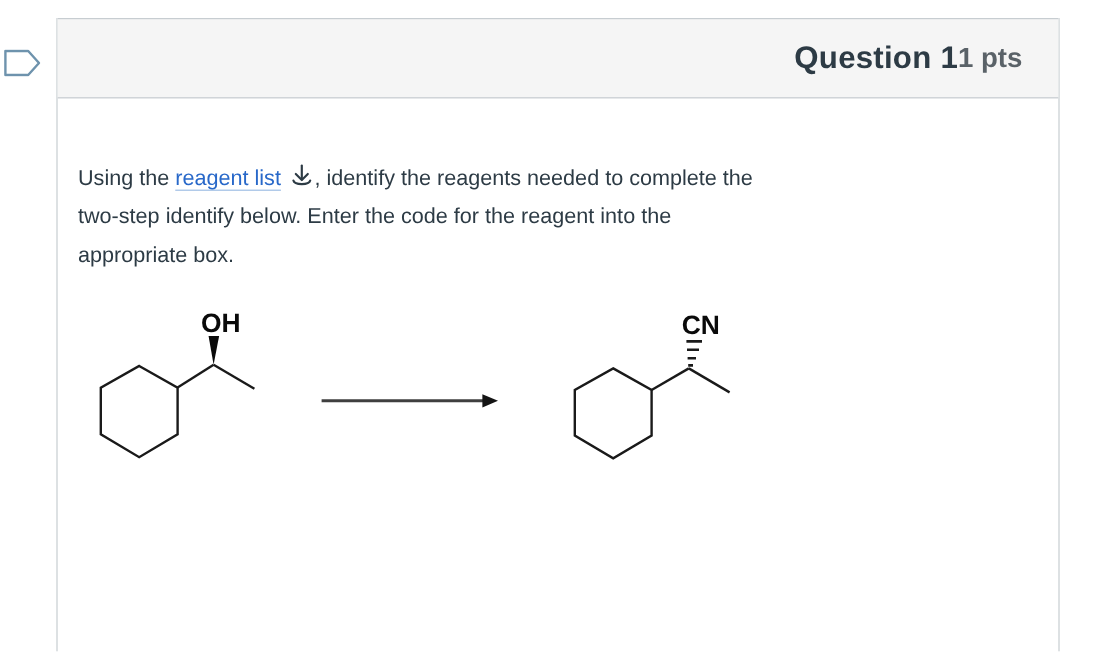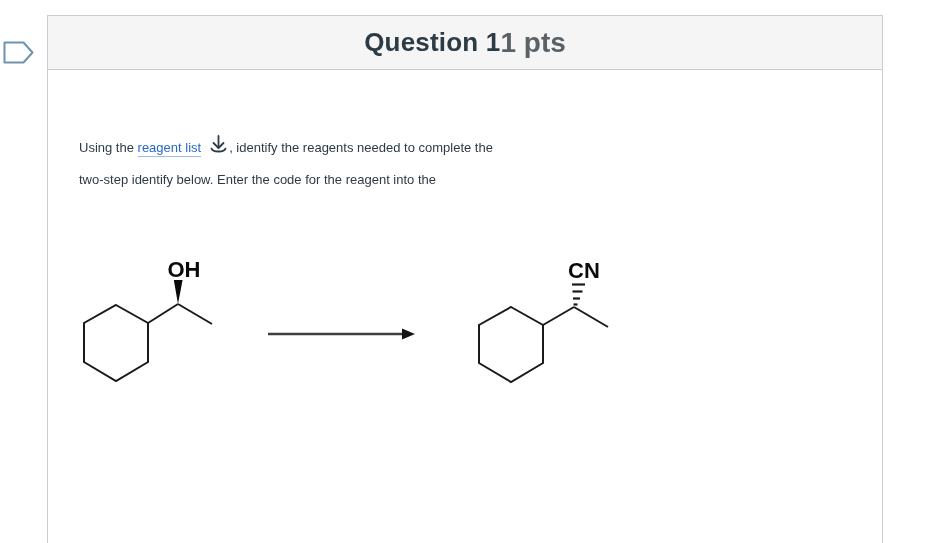--- a/index.html
+++ b/index.html
@@ -25,48 +25,48 @@
   .question-card {
     position: absolute;
     left: 47px; top: 15px;
     width: 836px; height: 528px;
     background: #ffffff;
     border-left: 1px solid #c7cdd1;
     border-right: 1px solid #c7cdd1;
     box-sizing: border-box;
   }
   .card-header {
-    height: 55px;
+    height: 67px;
     background: #f5f5f5;
     border-top: 1px solid #c7cdd1;
     border-bottom: 1px solid #c7cdd1;
     box-sizing: border-box;
     display: flex;
     align-items: center;
-    justify-content: center;
+    justify-content: flex-end;
     padding: 0 30px;
   }
   .q-title {
     font-size: 26px;
     font-weight: 700;
     color: #2d3b45;
     letter-spacing: 0.2px;
   }
   .q-points {
-    font-size: 28px;
+    font-size: 23px;
     font-weight: 600;
     color: #5a6268;
   }
 
   
   .q-text {
     position: absolute;
-    left: 31px; top: 117px;
+    left: 17px; top: 117px;
     width: 772px;
-    font-size: 13px;
+    font-size: 18px;
     line-height: 32px;
     color: #2d3b45;
   }
   .q-text p { margin: 0; }
   .reagent-link {
     color: #2868c9;
     text-decoration: underline;
     text-decoration-color: #9fbde4;
     text-underline-offset: 4px;
     cursor: pointer;
@@ -147,20 +147,21 @@
       <p>
         <span>Using the </span><a class="reagent-link">reagent list</a><svg class="dl-icon" width="21" height="23" viewBox="0 0 21 23" xmlns="http://www.w3.org/2000/svg">
             <g stroke="#2d3b45" stroke-width="1.8" fill="none" stroke-linecap="round" stroke-linejoin="round">
               <line x1="10.5" y1="2" x2="10.5" y2="13.5"></line>
               <polyline points="5.5,9 10.5,14 15.5,9"></polyline>
               <path d="M3.5 14.5 C4.5 18.5, 16.5 18.5, 17.5 14.5"></path>
             </g>
           </svg><span>, identify the reagents needed to complete the</span>
       </p>
       <p>two-step identify below. Enter the code for the reagent into the</p>
+      <p>appropriate box.</p>
     </div>
 
     <svg class="scheme" viewBox="0 0 600 160" xmlns="http://www.w3.org/2000/svg">
 
       <g>
         <polygon class="bond" points="55,55 87,73 87,112 55,131 23,112 23,73"></polygon>
         <line class="bond" x1="87" y1="73" x2="117" y2="54"></line>
         <line class="bond" x1="117" y1="54" x2="151" y2="74"></line>
         <polygon points="117,54 112.8,30 121.6,30" fill="#0a0a0a"></polygon>
         <text class="atom-label" x="123" y="27" text-anchor="middle">OH</text>

